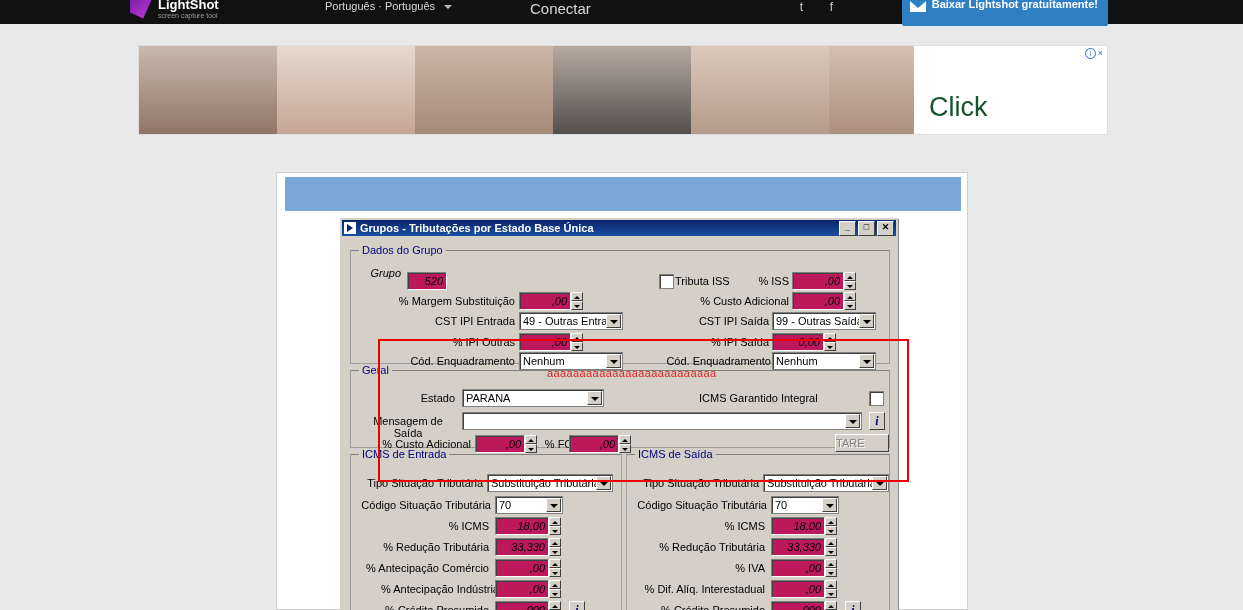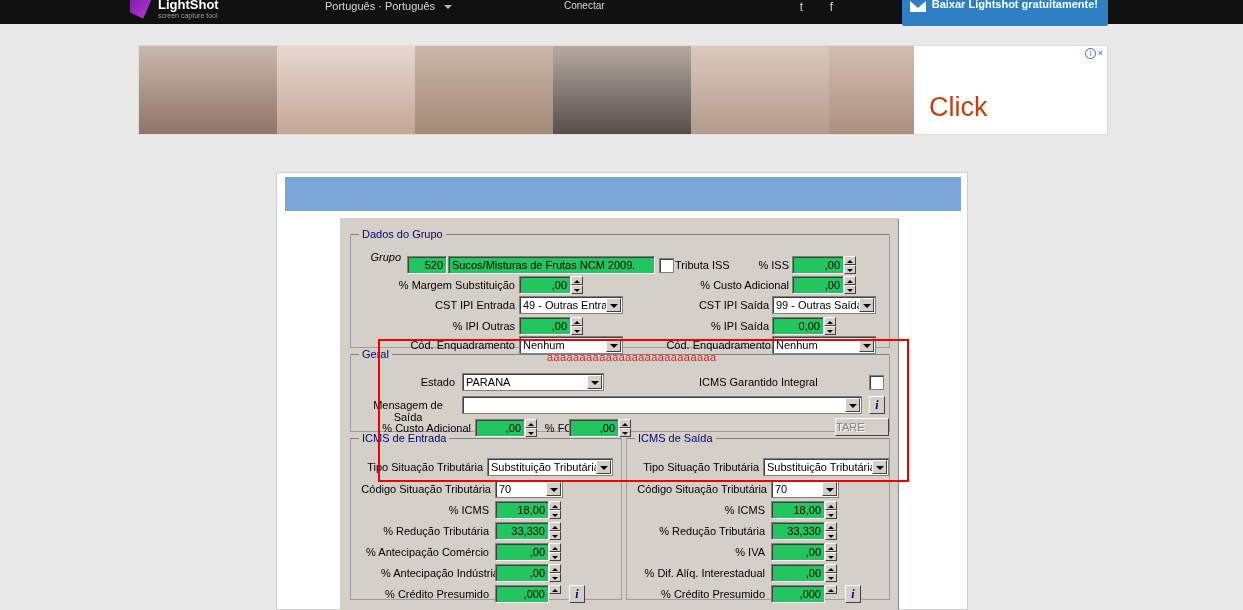--- a/index.html
+++ b/index.html
@@ -21,21 +21,21 @@
   }
   .topbar .logo .mark{
     width:22px;height:20px;background:linear-gradient(135deg,#7a1fa2,#c13ae0);
     clip-path:polygon(0 0,100% 0,60% 100%,0 70%);
   }
   .topbar .logo .txt{line-height:1;}
   .topbar .logo .txt .t1{font-size:13px;font-weight:bold;color:#fff;}
   .topbar .logo .txt .t2{font-size:7px;color:#9a9a9a;display:block;margin-top:1px;}
   .topbar .langs{position:absolute;left:325px;top:0px;font-size:11px;color:#d8d8d8;}
   .topbar .langs .caret{display:inline-block;margin-left:6px;border-left:4px solid transparent;border-right:4px solid transparent;border-top:4px solid #bbb;vertical-align:middle;}
-  .topbar .menu-item{position:absolute;top:0px;font-size:10px;color:#d8d8d8;margin-left:34px;}
+  .topbar .menu-item{position:absolute;top:0px;font-size:15px;color:#d8d8d8;}
   .topbar .social{position:absolute;top:0px;color:#cfcfcf;font-size:12px;}
   .topbar .dl-btn{
     position:absolute;right:135px;top:-6px;height:24px;background:#2e7fc4;color:#fff;
     font-weight:bold;font-size:11px;padding:4px 10px 4px 30px;border-radius:2px;
   }
   .topbar .dl-btn .env{
     position:absolute;left:8px;top:7px;width:16px;height:11px;background:#fff;
   }
   .topbar .dl-btn .env:after{
     content:"";position:absolute;left:0;top:0;width:0;height:0;
@@ -48,21 +48,21 @@
   }
   .ad .strip{position:absolute;top:0;height:90px;}
   .ad .s1{left:0;width:138px;background:linear-gradient(180deg,#c9b8ad,#8e7466);}
   .ad .s2{left:138px;width:138px;background:linear-gradient(180deg,#e7d9cf,#c3a594);}
   .ad .s3{left:276px;width:138px;background:linear-gradient(180deg,#cbb7a8,#a38877);}
   .ad .s4{left:414px;width:138px;background:linear-gradient(180deg,#b6a99f,#534d4a);}
   .ad .s5{left:552px;width:138px;background:linear-gradient(180deg,#dcc9bc,#b39a89);}
   .ad .s6{left:690px;width:85px;background:linear-gradient(180deg,#d3bfb2,#ab8f7e);}
   .ad .white{left:775px;width:194px;background:#fff;}
   .ad .click{
-    position:absolute;left:790px;top:46px;font-size:27px;color:#c2410c;font-family:"Liberation Sans",sans-serif;
+    position:absolute;left:790px;top:46px;font-size:27px;color:#14532d;font-family:"Liberation Sans",sans-serif;
   }
   .ad .sophia{
     position:absolute;left:790px;top:84px;font-size:27px;color:#333;
   }
   .ad .adchoice{position:absolute;right:4px;top:2px;font-size:9px;color:#666;}
   .ad .adchoice .i{display:inline-block;width:9px;height:9px;border:1px solid #2a6bd4;border-radius:50%;color:#2a6bd4;text-align:center;line-height:9px;font-size:7px;}
   .ad .adchoice .x{margin-left:2px;color:#2a6bd4;}
   
   .page{
     position:absolute;left:276px;top:172px;width:692px;height:438px;background:#fff;
@@ -96,23 +96,23 @@
   .gbox{
     position:absolute;border:1px solid #9d9d9d;border-top-color:#808080;
   }
   .gbox > .legend{
     position:absolute;top:-7px;left:8px;background:#d4d0c8;padding:0 3px;
     color:#000080;font-size:11px;
   }
   .lbl{position:absolute;font-size:11px;color:#000;text-align:right;}
   
   .inp{
-    position:absolute;background:#22c55e;border:1px solid #808080;border-right-color:#fff;border-bottom-color:#fff;
+    position:absolute;background:#be185d;border:1px solid #808080;border-right-color:#fff;border-bottom-color:#fff;
     box-shadow:inset 1px 1px 0 #404040;
-    font-size:11px;line-height:16px;height:18px;box-sizing:border-box;padding:0 3px;overflow:hidden;white-space:nowrap;
+    font-size:11px;line-height:16px;height:18px;box-sizing:border-box;padding:0 3px;overflow:hidden;white-space:nowrap;font-style:italic;
   }
   .inp.right{text-align:right;}
   .spin{
     position:absolute;width:12px;height:18px;
   }
   .spin b{
     display:block;height:9px;background:#d4d0c8;border:1px solid #fff;border-right-color:#404040;border-bottom-color:#404040;
     box-sizing:border-box;position:relative;
   }
   .spin b:after{
@@ -197,29 +197,36 @@
     <span class="i">i</span><span class="x">×</span>
   </div>
 </div>
 
 <div class="page">
   <div class="bluebar"></div>
 </div>
 
 <div class="win">
 
+  <div class="win-title">
+    <span class="ico"></span>
+    <span>Grupos - Tributações por Estado Base Única</span>
+    <span class="spacer"></span>
+    <span class="win-btn">_</span>
+    <span class="win-btn">□</span>
+    <span class="win-btn">✕</span>
+  </div>
 
   <div class="win-body">
 
     <div class="gbox" style="left:8px;top:14px;width:538px;height:112px;">
       <span class="legend">Dados do Grupo</span>
 
       <span class="lbl" style="left:10px;top:16px;width:40px;font-style:italic;">Grupo</span>
       <span class="inp right" style="left:56px;top:21px;width:40px;">520</span>
-      <span class="inp" style="left:97px;top:21px;width:207px;">Sucos/Misturas de Frutas NCM 2009.</span>
       <span class="chk" style="left:308px;top:23px;"></span>
       <span class="lbl" style="left:324px;top:24px;width:70px;text-align:left;">Tributa ISS</span>
       <span class="lbl" style="left:398px;top:24px;width:40px;">% ISS</span>
       <span class="inp right" style="left:441px;top:21px;width:52px;">,00</span>
       <span class="spin" style="left:493px;top:21px;">
           <b class="up"></b>
           <b class="dn"></b>
         </span>
 
       <span class="lbl" style="left:24px;top:44px;width:140px;">% Margem Substituição</span>

